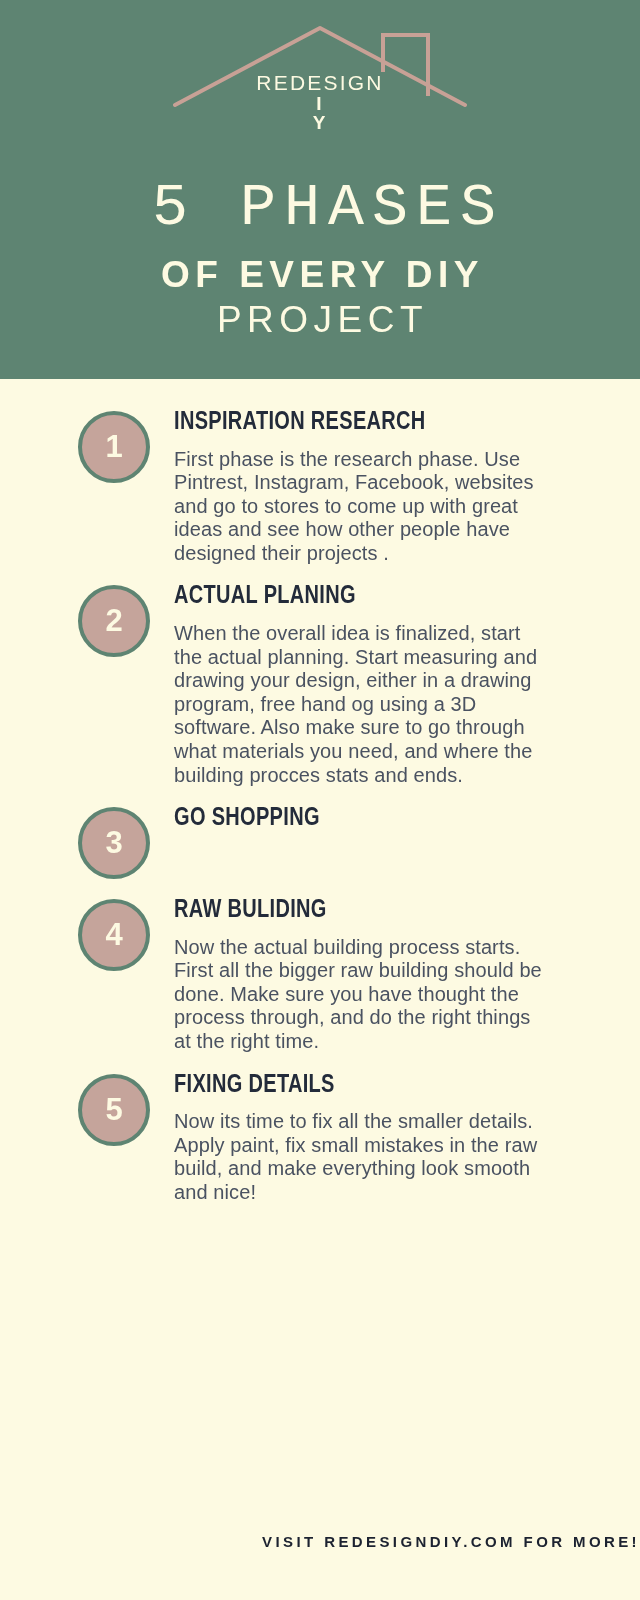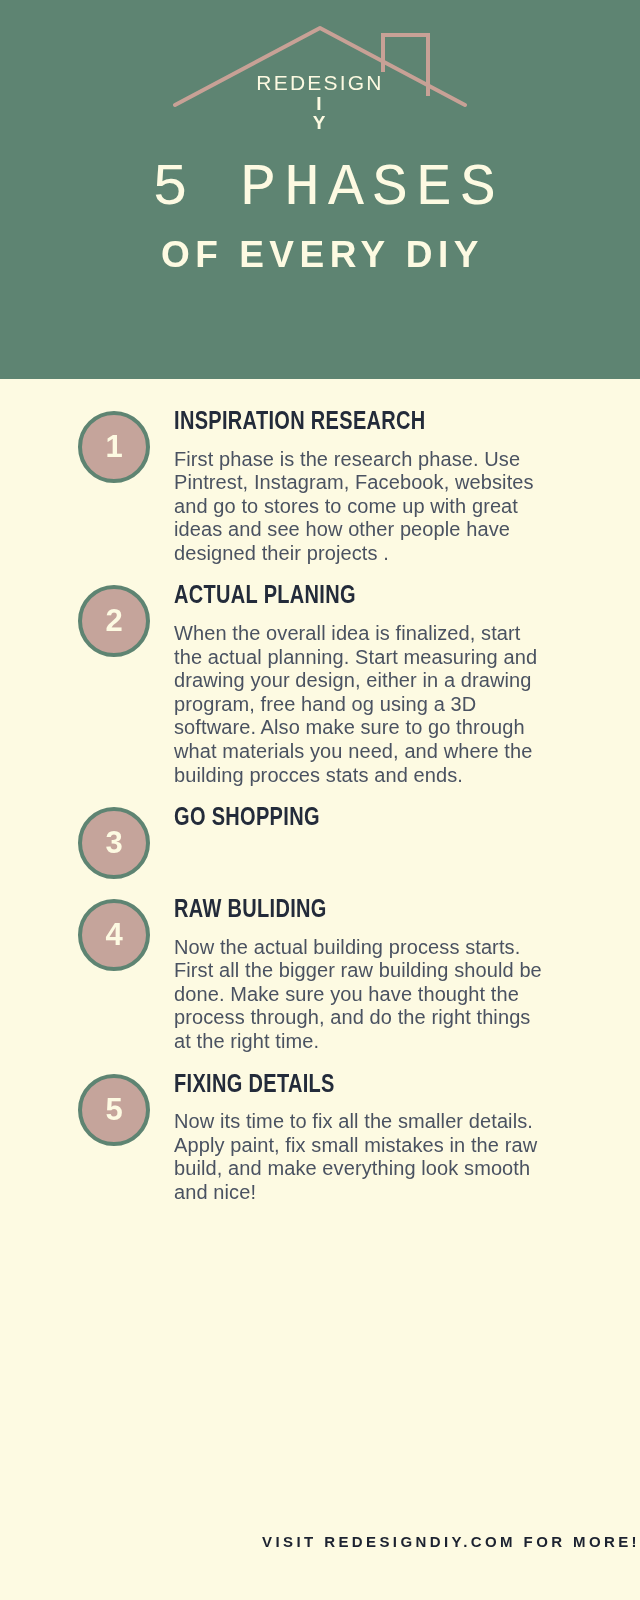--- a/index.html
+++ b/index.html
@@ -25,20 +25,21 @@
 
   
   .header {
     position:relative;
     width:640px;
     height:379px;
     background:#5e8472;
     display:flex;
     flex-direction:column;
     align-items:center;
+    gap:20px;
   }
 
   .logo {
     position:relative;
     width:300px;
     height:118px;
     margin-top:18px;
   }
   .logo svg { display:block; width:300px; height:118px; }
 
@@ -216,20 +217,21 @@
 
       <div class="logo-diy-stack">
         <span>I</span>
         <span>Y</span>
       </div>
     </div>
 
     <div class="title-block">
       <div class="main-title">5 PHASES</div>
       <div class="sub-title-1">OF EVERY DIY</div>
+      <div class="sub-title-2">PROJECT</div>
     </div>
 
   </div>
 
   <div class="phases">
 
     <div class="phase">
       <div class="badge">
         <span class="badge-number">1</span>
       </div>

